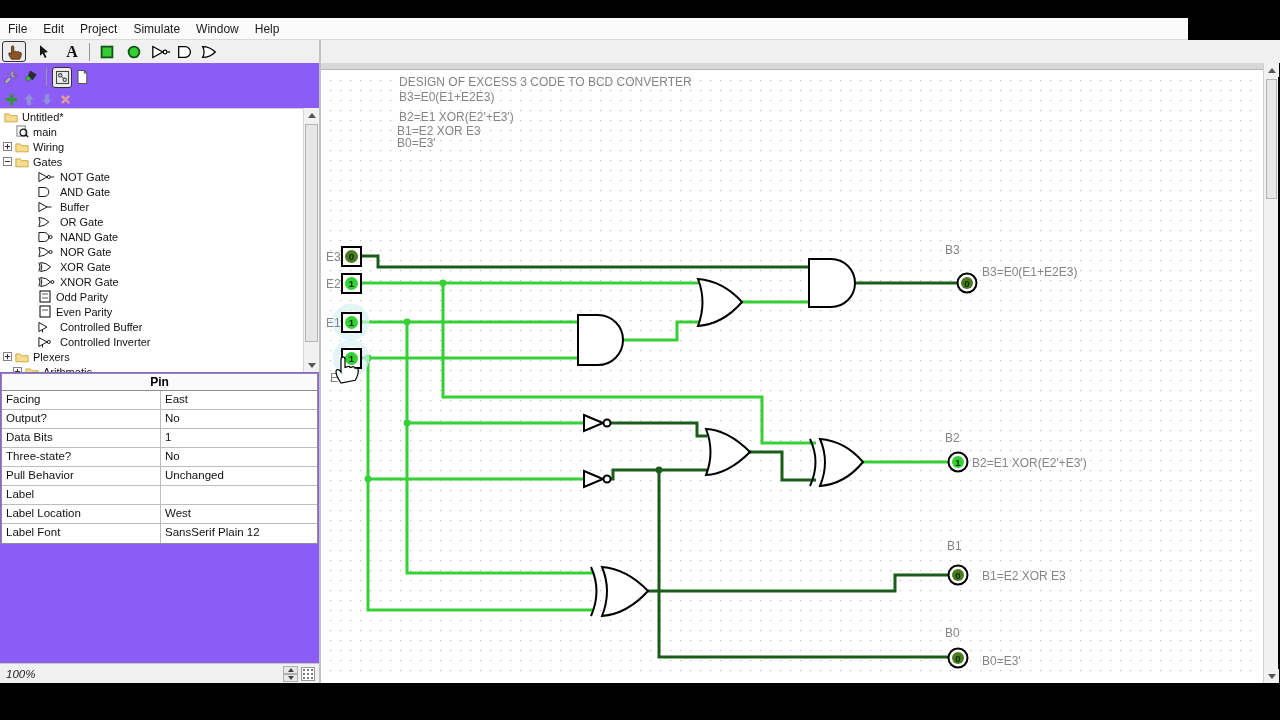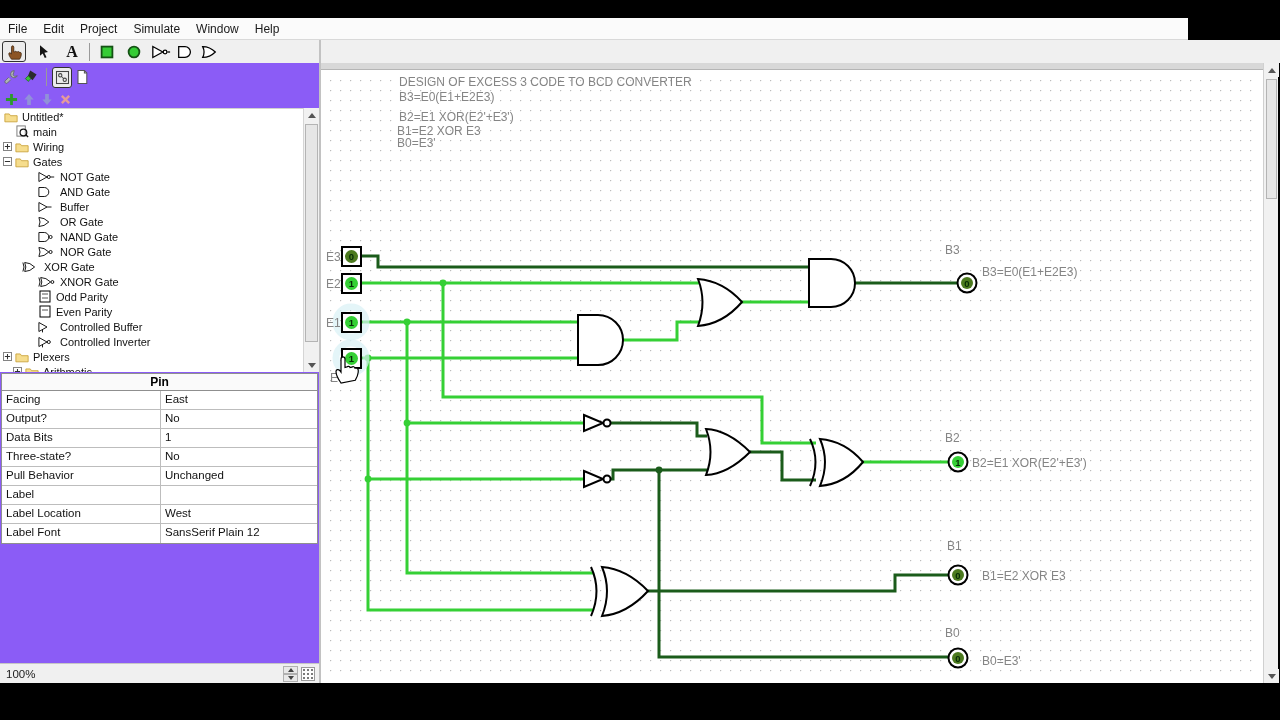--- a/index.html
+++ b/index.html
@@ -47,21 +47,21 @@
   #attr-title { height:17px; font-size:12px; font-weight:bold; text-align:center;
                 line-height:17px; background:#fafafa; border-bottom:1px solid #8f8f8f; }
   .arow { display:flex; height:19px; border-bottom:1px solid #bdbdbd; font-size:11.5px; }
   .arow:last-child { border-bottom:none; }
   .acell-n { width:159px; border-right:1px solid #bdbdbd; padding:2px 0 0 4px; color:#111; }
   .acell-v { width:156px; padding:2px 0 0 4px; color:#111; }
 
   
   #statusbar { left:0; top:600px; width:319px; height:20px; background:#f0f0f0;
                border-top:1px solid #c6c6c6; display:flex; align-items:center; position:absolute;}
-  #zoomval { font-size:11.5px; color:#222; padding-left:6px; flex:1; }
+  #zoomval { font-size:11.5px; color:#222; padding-left:6px; flex:1;font-style:italic; }
   .spin { width:15px; height:16px; display:flex; flex-direction:column; margin-right:3px; }
   .spin > div { flex:1; background:#e8e8e8; border:1px solid #b0b0b0; display:flex; align-items:center; justify-content:center; }
   .mini-up { width:0; height:0; border-left:3px solid transparent; border-right:3px solid transparent; border-bottom:4px solid #444; }
   .mini-down { width:0; height:0; border-left:3px solid transparent; border-right:3px solid transparent; border-top:4px solid #444; }
   #griddot-btn { width:14px; height:14px; margin-right:4px; border:1px solid #9a9a9a;
     background-image:radial-gradient(#7a7a7a 0.8px, transparent 0.9px); background-size:4px 4px; background-color:#fdfdfd; }
 
   
   #canvas-wrap { left:321px; top:63px; width:942px; height:620px; background:#fff; position:absolute; }
   #canvas-hstrip { left:321px; top:63px; width:942px; height:7px; background:#d8d8d8;
@@ -258,21 +258,21 @@
           </svg>
         <span class="tlabel">NAND Gate</span>
       </div>
       <div class="trow" style="padding-left:38px;">
         <svg class="ticon" width="18" height="12" viewBox="0 0 20 12">
             <path d="M1,1 Q7,1 12,6 Q7,11 1,11 Q3.5,6 1,1 z" fill="#fff" stroke="#000"></path>
             <circle cx="14" cy="6" r="1.7" fill="#fff" stroke="#000"></circle>
           </svg>
         <span class="tlabel">NOR Gate</span>
       </div>
-      <div class="trow" style="padding-left:22px;">
+      <div class="trow" style="padding-left:22px;margin-left:16px;">
         <svg class="ticon" width="18" height="12" viewBox="0 0 20 12">
             <path d="M1,1 Q3.5,6 1,11" fill="none" stroke="#000"></path>
             <path d="M3,1 Q9,1 14,6 Q9,11 3,11 Q5.5,6 3,1 z" fill="#fff" stroke="#000"></path>
           </svg>
         <span class="tlabel">XOR Gate</span>
       </div>
       <div class="trow" style="padding-left:38px;">
         <svg class="ticon" width="18" height="12" viewBox="0 0 20 12">
             <path d="M1,1 Q3.5,6 1,11" fill="none" stroke="#000"></path>
             <path d="M3,1 Q9,1 14,6 Q9,11 3,11 Q5.5,6 3,1 z" fill="#fff" stroke="#000"></path>

